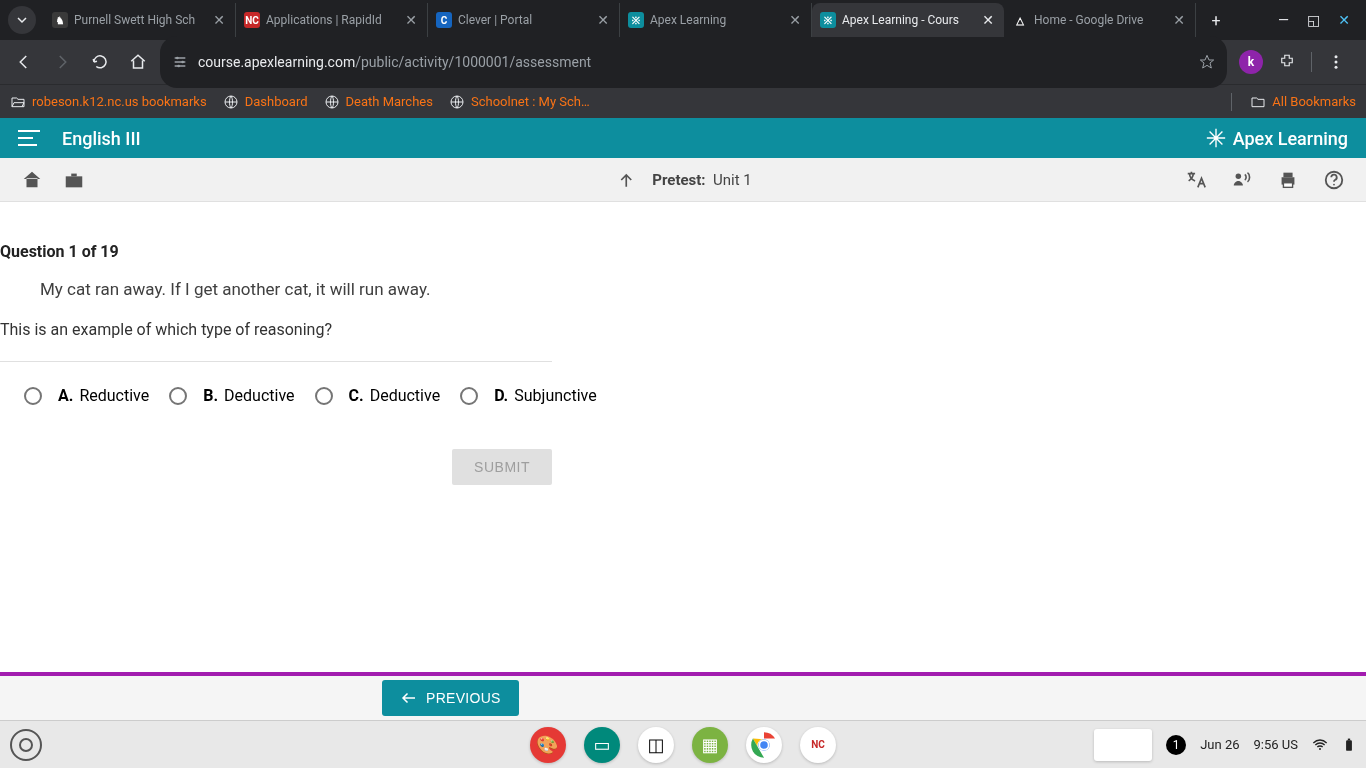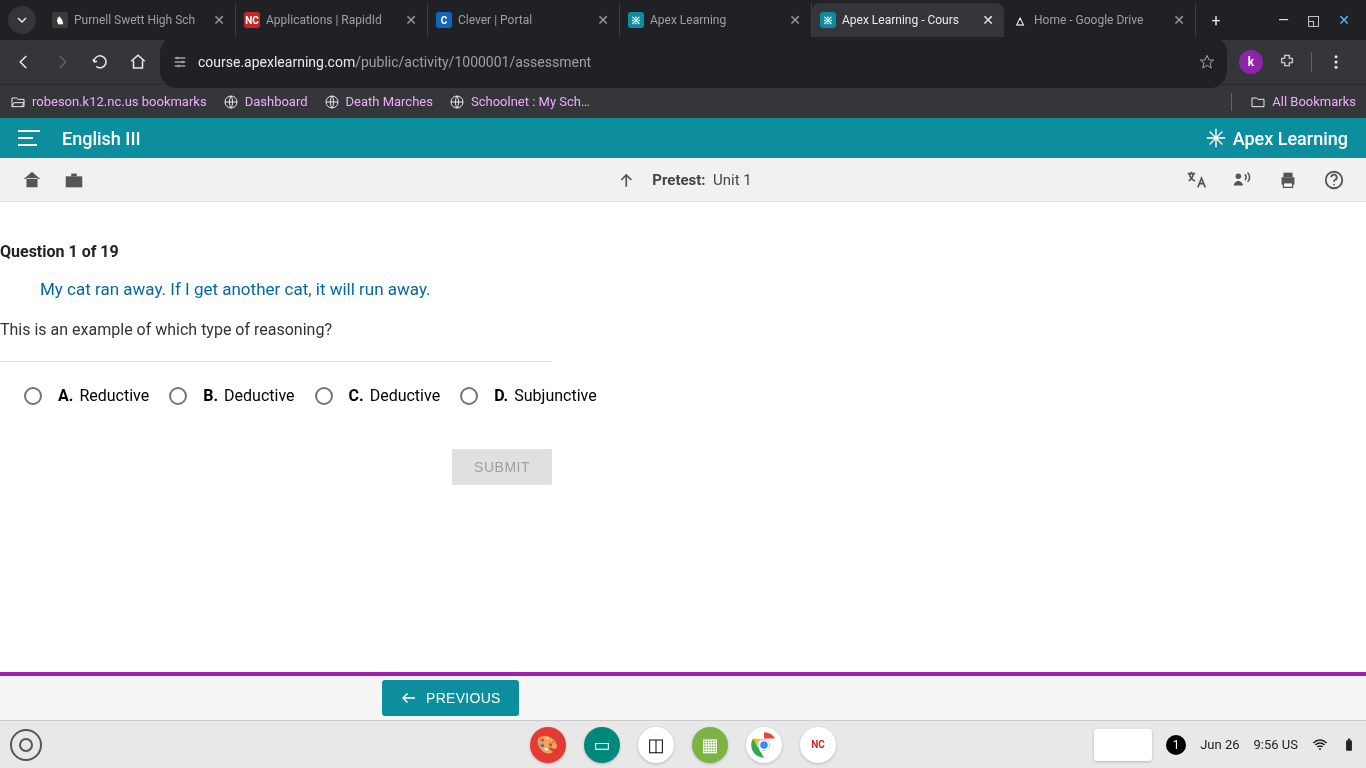--- a/index.html
+++ b/index.html
@@ -20,21 +20,21 @@
 .window-controls span { cursor: pointer; font-size: 14px; }
 
 .toolbar { display: flex; align-items: center; height: 44px; background: #35363a; padding: 0 8px; gap: 6px; }
 .tb-btn { width: 32px; height: 32px; display: flex; align-items: center; justify-content: center; color: #9aa0a6; cursor: pointer; border-radius: 50%; }
 .tb-btn.active { color: #e8eaed; }
 .omnibox { flex: 1; height: 52px; background: #202124; border-radius: 17px; display: flex; align-items: center; padding: 0 12px; color: #e8eaed; font-size: 14px; gap: 10px; }
 .omnibox .url-muted { color: #9aa0a6; }
 .ext-area { display: flex; align-items: center; gap: 8px; padding: 0 6px; }
 .ext-icon { width: 24px; height: 24px; border-radius: 50%; background: #8e24aa; color: #fff; display: flex; align-items: center; justify-content: center; font-size: 12px; font-weight: bold; }
 
-.bookmarks { display: flex; align-items: center; height: 34px; background: #35363a; border-top: 1px solid #2a2b2e; padding: 0 10px; gap: 18px; font-size: 13px; color: #f0abfc; }
+.bookmarks { display: flex; align-items: center; height: 34px; background: #35363a; border-top: 1px solid #2a2b2e; padding: 0 10px; gap: 18px; font-size: 13px; color: #f97316; }
 .bm-item { display: flex; align-items: center; gap: 6px; cursor: pointer; white-space: nowrap; }
 .bm-item .globe { width: 16px; height: 16px; }
 .bookmarks .spacer { flex: 1; }
 
 
 .app-header { height: 40px; background: #0d8e9e; display: flex; align-items: center; color: #fff; padding: 0 18px; gap: 22px; }
 .hamburger { width: 22px; height: 16px; display: flex; flex-direction: column; justify-content: space-between; cursor: pointer; }
 .hamburger span { display: block; height: 2px; background: #fff; width: 100%; }
 .hamburger span:nth-child(2){ width: 70%; }
 .hamburger span:nth-child(3){ width: 85%; }
@@ -45,21 +45,21 @@
 .subbar { height: 44px; background: #f1f1f1; border-bottom: 1px solid #e0e0e0; display: flex; align-items: center; padding: 0 20px; gap: 18px; color: #555; }
 .subbar .icon { width: 24px; height: 24px; display:flex; align-items:center; justify-content:center; cursor: pointer; }
 .subbar .center { position: absolute; left: 50%; transform: translateX(-50%); display: flex; align-items: center; gap: 14px; font-size: 15px; color: #444; }
 .subbar .right { margin-left: auto; display: flex; gap: 22px; }
 
 
 .content { padding: 40px 0 0; display: flex; justify-content: flex-start; }
 .question { width: 552px; }
 .q-header { font-weight: 700; font-size: 16px; margin-bottom: 18px; color: #222; }
 .q-text { font-size: 16px; color: #333; margin-bottom: 18px; line-height: 1.4; }
-.q-quote { margin: 14px 0 20px 40px; font-size: 17px; color: #0369a1; }
+.q-quote { margin: 14px 0 20px 40px; font-size: 17px; color: #404040; }
 .q-divider { border: none; border-top: 1px solid #e0e0e0; margin: 20px 0 24px; }
 .choices { display: flex; flex-direction: row; gap: 20px; padding-left: 24px; }
 .choice { display: flex; align-items: center; gap: 16px; cursor: pointer; font-size: 16px; }
 .radio { width: 18px; height: 18px; border: 2px solid #757575; border-radius: 50%; flex-shrink: 0; }
 .choice-label { font-weight: 700; margin-right: 6px; }
 .submit-row { display: flex; justify-content: flex-end; margin-top: 44px; }
 .submit-btn { background: #e0e0e0; color: #9e9e9e; border: none; padding: 10px 22px; font-size: 14px; font-weight: 500; letter-spacing: 0.5px; border-radius: 2px; }
 
 
 .bottombar { position: absolute; left: 0; right: 0; top: 672px; height: 48px; background: #f5f5f5; border-top: 4px solid #a21caf; display: flex; align-items: center; padding-left: 382px; }

